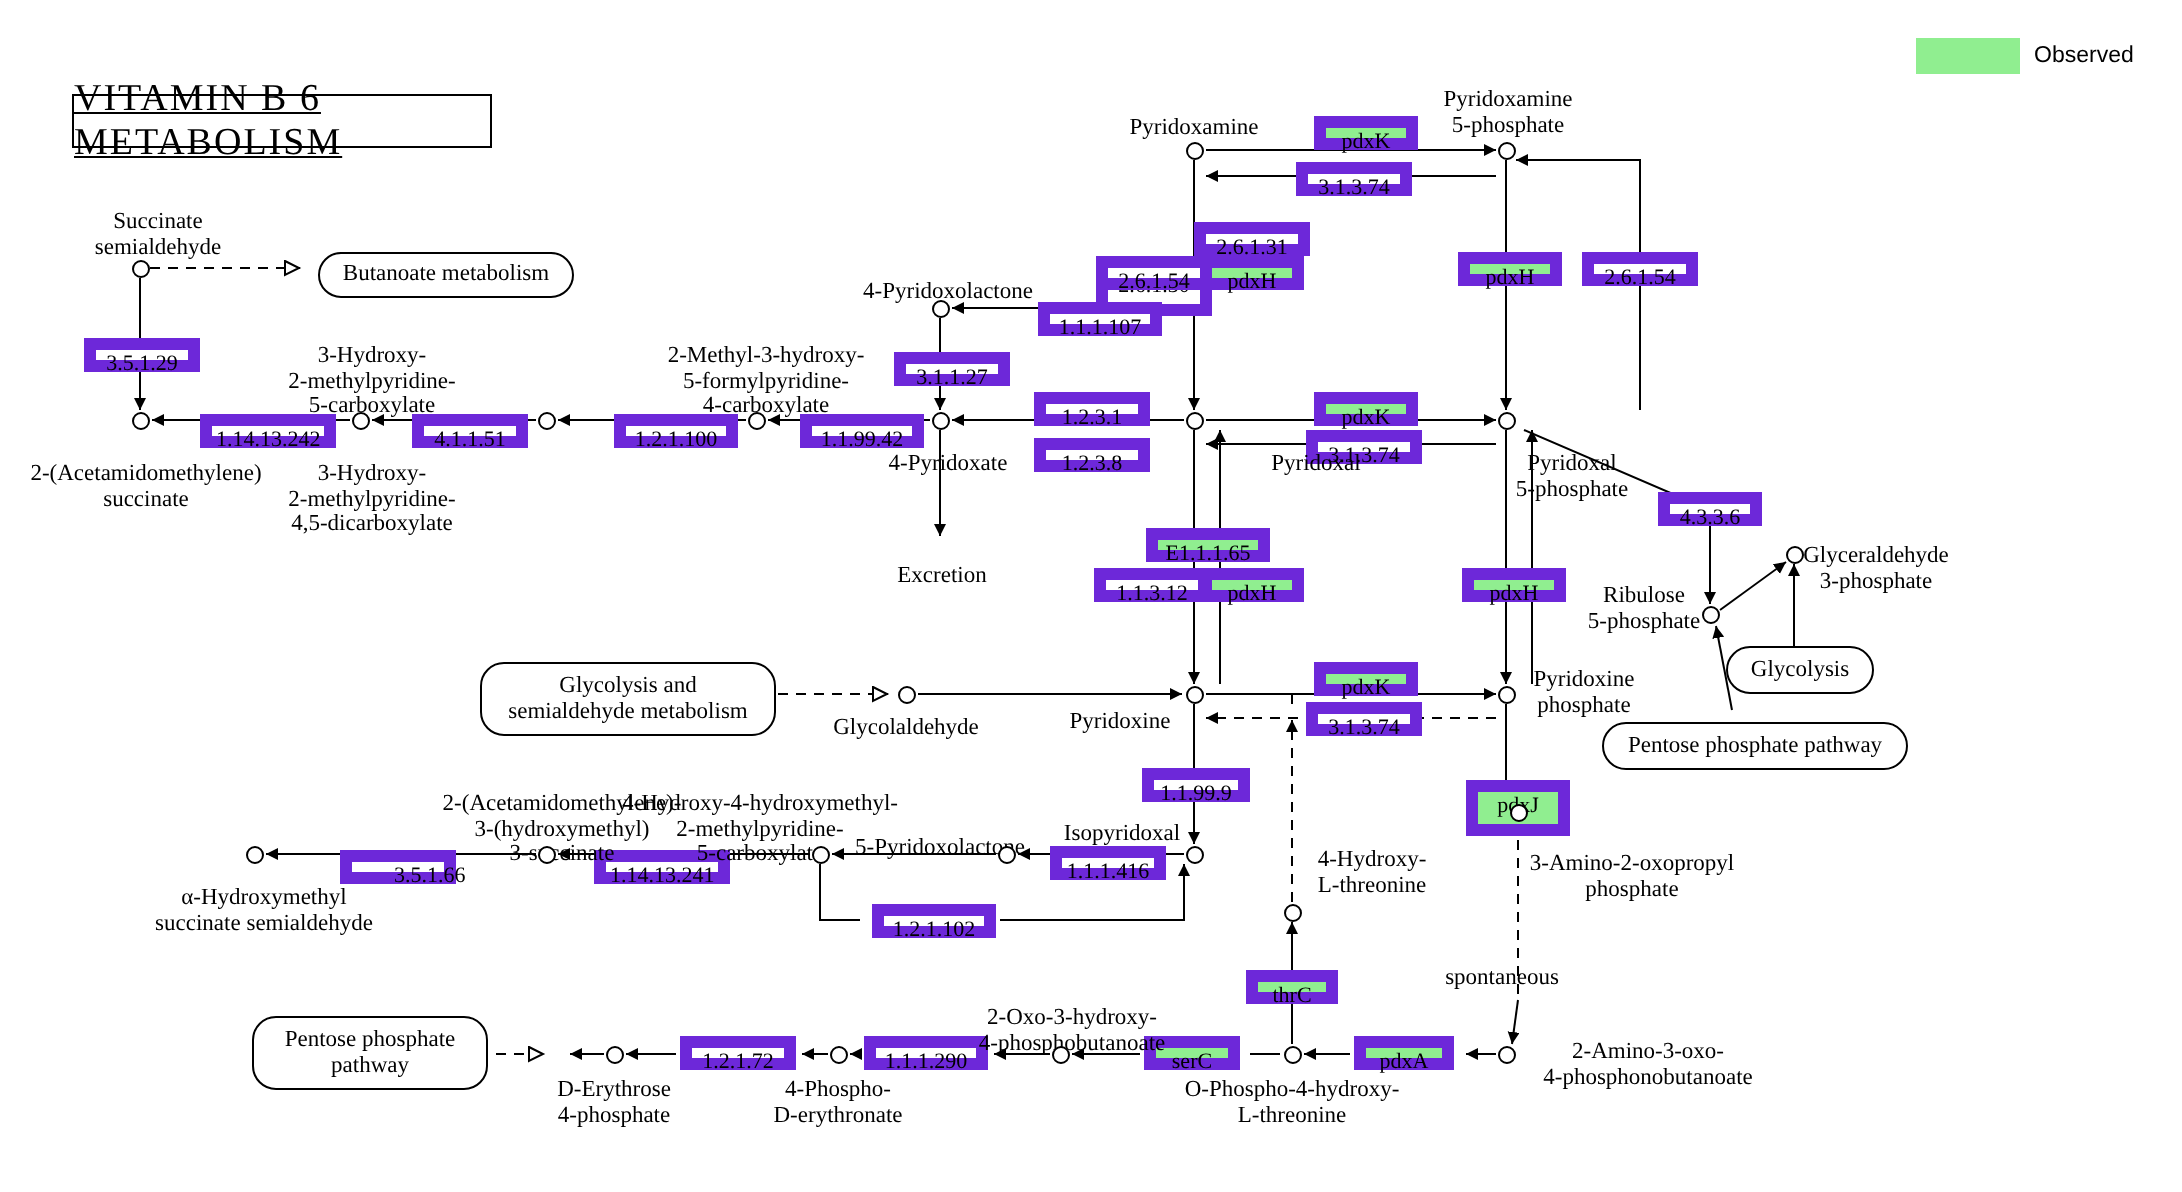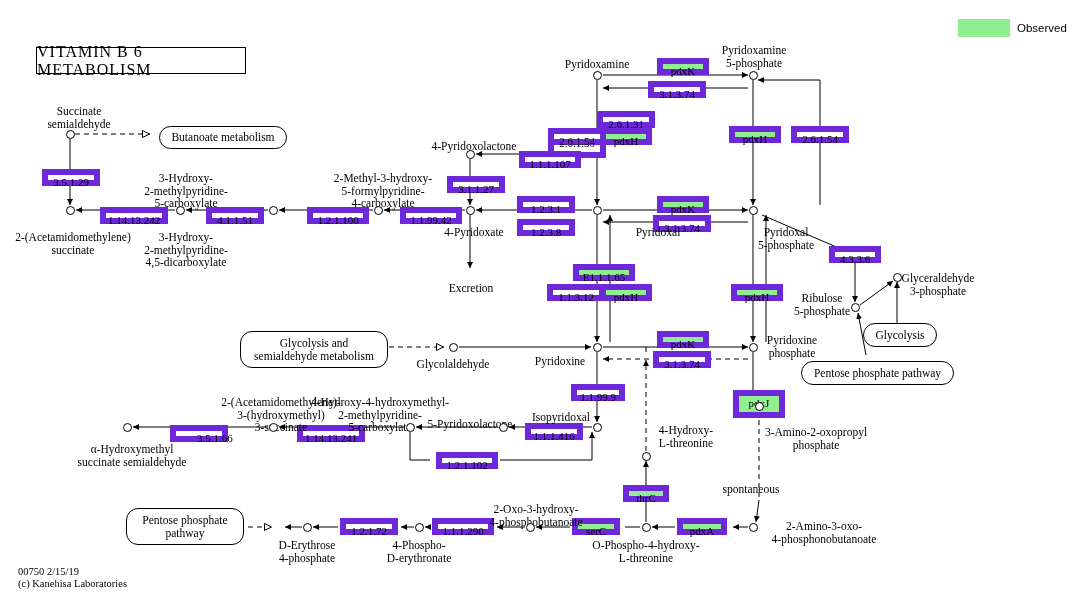--- a/index.html
+++ b/index.html
@@ -21,22 +21,22 @@
   
   .lbl{
     position:absolute;font-size:11.5px;line-height:12.5px;
     font-family:"Liberation Serif", serif;white-space:nowrap;
   }
   .lbl.c{text-align:center;transform:translateX(-50%);}
   
   #title-box{
     position:absolute;left:36px;top:47px;width:208px;height:25px;
     border:1px solid #000;background:#fff;
-    font-size:16px;letter-spacing:1px;
-    display:flex;align-items:center;justify-content:center;
+    font-size:19px;letter-spacing:1px;
+    display:flex;align-items:center;justify-content:center;text-decoration:underline;
   }
   
   .mapbox{
     position:absolute;border:1px solid #000;background:#fff;border-radius:12px;
     font-size:11.5px;line-height:13px;text-align:center;
     display:flex;align-items:center;justify-content:center;
     box-sizing:border-box;padding:2px 6px;
   }
   
   #legend{position:absolute;left:958px;top:19px;width:52px;height:18px;background:#90ee90;border:none;}
@@ -157,24 +157,20 @@
 
       <path d="M646,347 L646,352" stroke-dasharray="5,4"></path>
     </g>
   </svg>
 
   <div id="title-box">VITAMIN B 6  METABOLISM</div>
 
   <div id="legend"></div>
   <div id="legend-label">Observed</div>
 
-  <div id="footer">
-    <div>00750 2/15/19</div>
-    <div>(c) Kanehisa Laboratories</div>
-  </div>
 
   <div id="enzyme-layer">
       <div class="ebox green" style="left: 657px; top: 58px; width: 52px; height: 17px;">pdxK</div>
       <div class="ebox" style="left: 648px; top: 81px; width: 58px; height: 17px;">3.1.3.74</div>
       <div class="ebox" style="left: 548px; top: 110px; width: 58px; height: 28px; margin-top: 20px;">2.6.1.30</div>
       <div class="ebox" style="left: 597px; top: 111px; width: 58px; height: 17px;">2.6.1.31</div>
       <div class="ebox" style="left: 548px; top: 128px; width: 58px; height: 17px;">2.6.1.54</div>
       <div class="ebox green" style="left: 600px; top: 128px; width: 52px; height: 17px;">pdxH</div>
       <div class="ebox green" style="left: 729px; top: 126px; width: 52px; height: 17px;">pdxH</div>
       <div class="ebox" style="left: 791px; top: 126px; width: 58px; height: 17px;">2.6.1.54</div>

